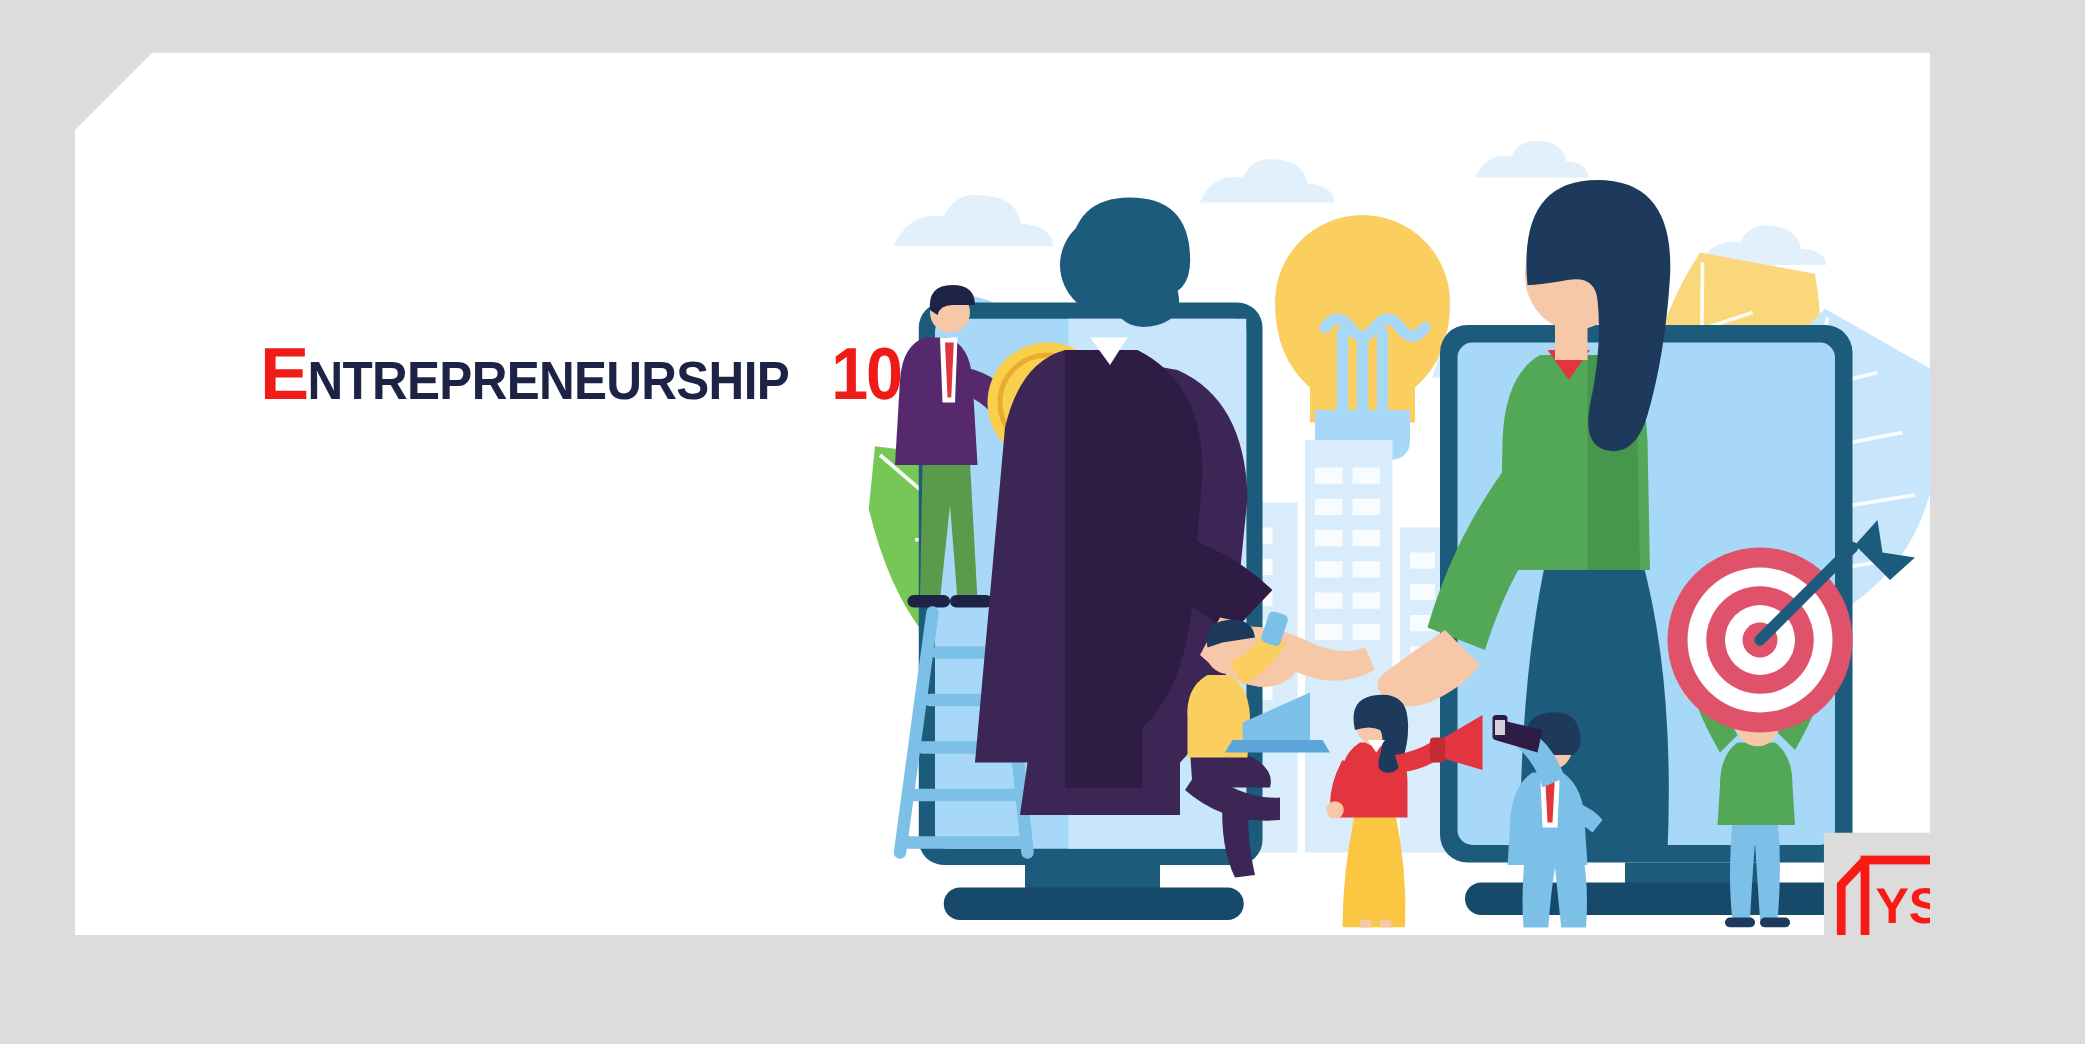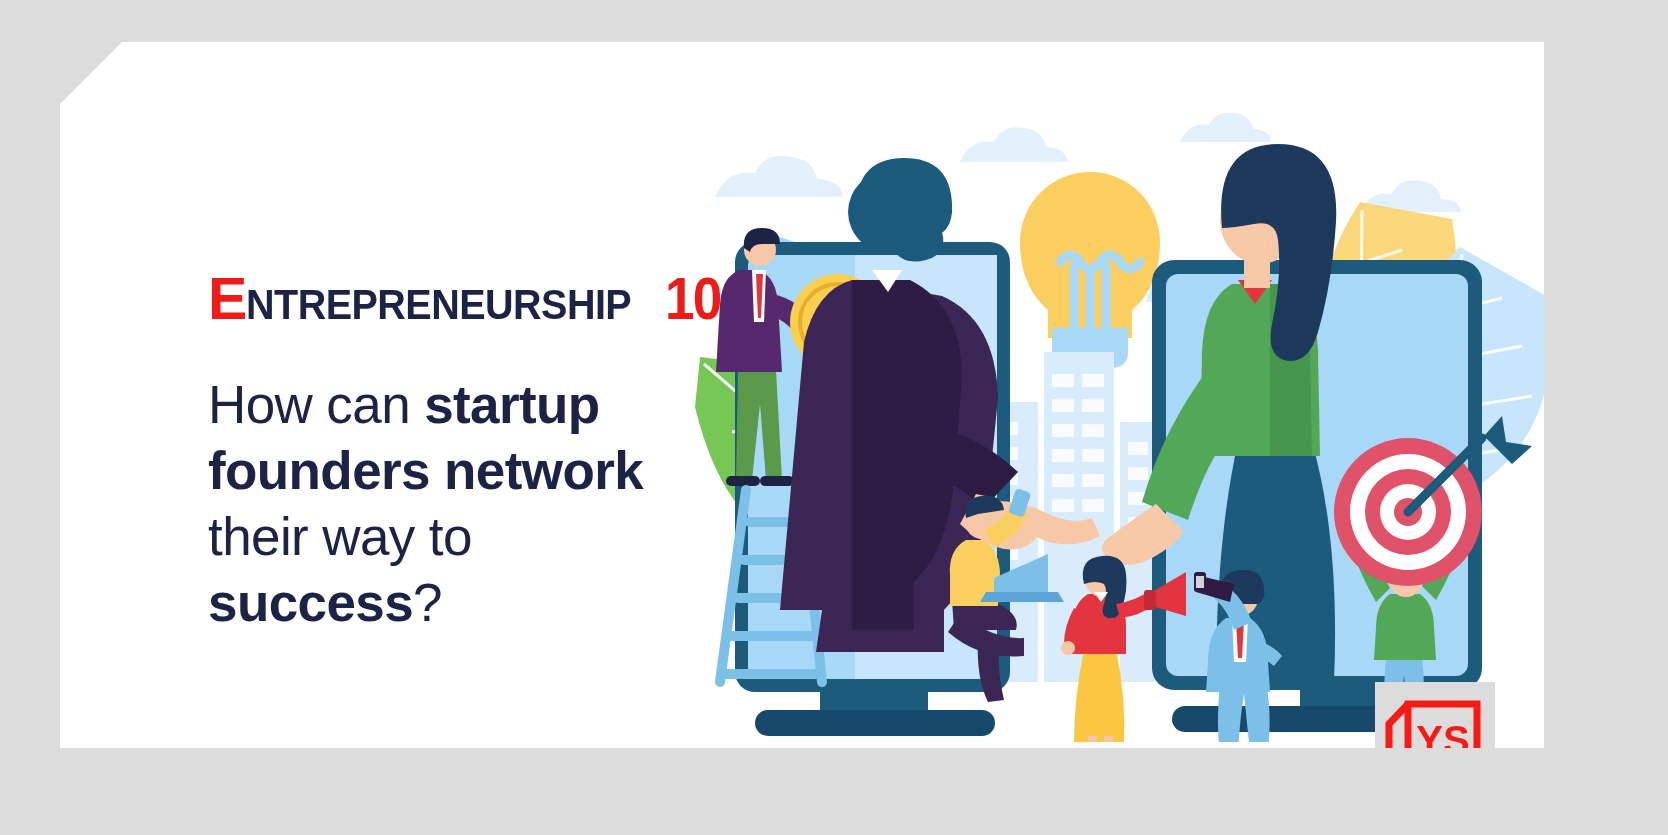--- a/index.html
+++ b/index.html
@@ -47,40 +47,34 @@
     font-size:53px; line-height:66px; color:#1d2344;
     font-weight:400; letter-spacing:-0.6px;
   }
   .headline b { font-weight:700; }
 
   
   .illo { position:absolute; left:600px; top:60px; width:900px; height:640px; }
   .illo svg { display:block; width:100%; height:100%; }
 
   
-  .ys-logo { position:absolute; left:1315px; top:624px; width:120px; height:110px;margin-top:16px; }
+  .ys-logo { position:absolute; left:1399px; top:624px; width:120px; height:110px; }
   .ys-logo svg { display:block; width:100%; height:100%; }
 </style>
 </head>
 <body>
 
 <div class="stage">
 
   <div class="card">
 
     <div class="kicker">
       <span class="k-e">E</span><span class="k-rest">NTREPRENEURSHIP</span><span class="k-num">101</span>
     </div>
 
-    <div class="headline">
-      <span>How can </span><b>startup</b>
-      <b>founders network</b>
-      <span>their way to</span>
-      <b>success</b><span>?</span>
-    </div>
 
     <div class="illo">
       <svg viewBox="0 0 900 640" xmlns="http://www.w3.org/2000/svg">
         <defs>
           <clipPath id="scr-left">
               <rect x="85" y="150" width="255" height="430" rx="14"></rect>
             </clipPath>
           <clipPath id="scr-right">
               <rect x="505" y="170" width="305" height="410" rx="14"></rect>
             </clipPath>

